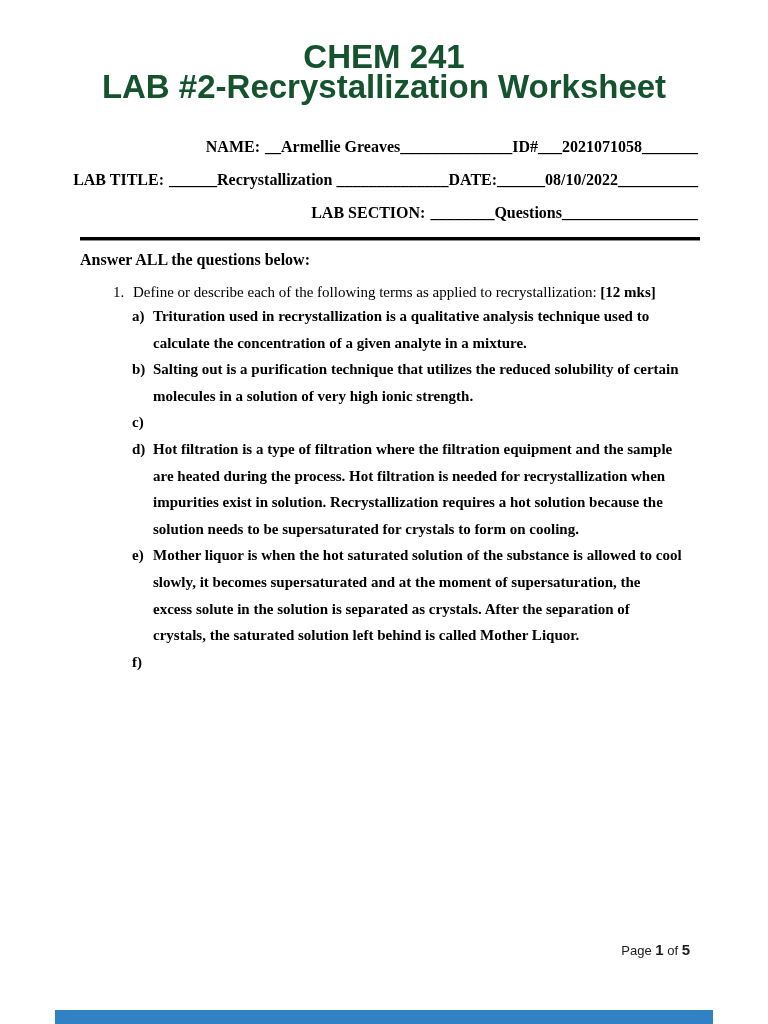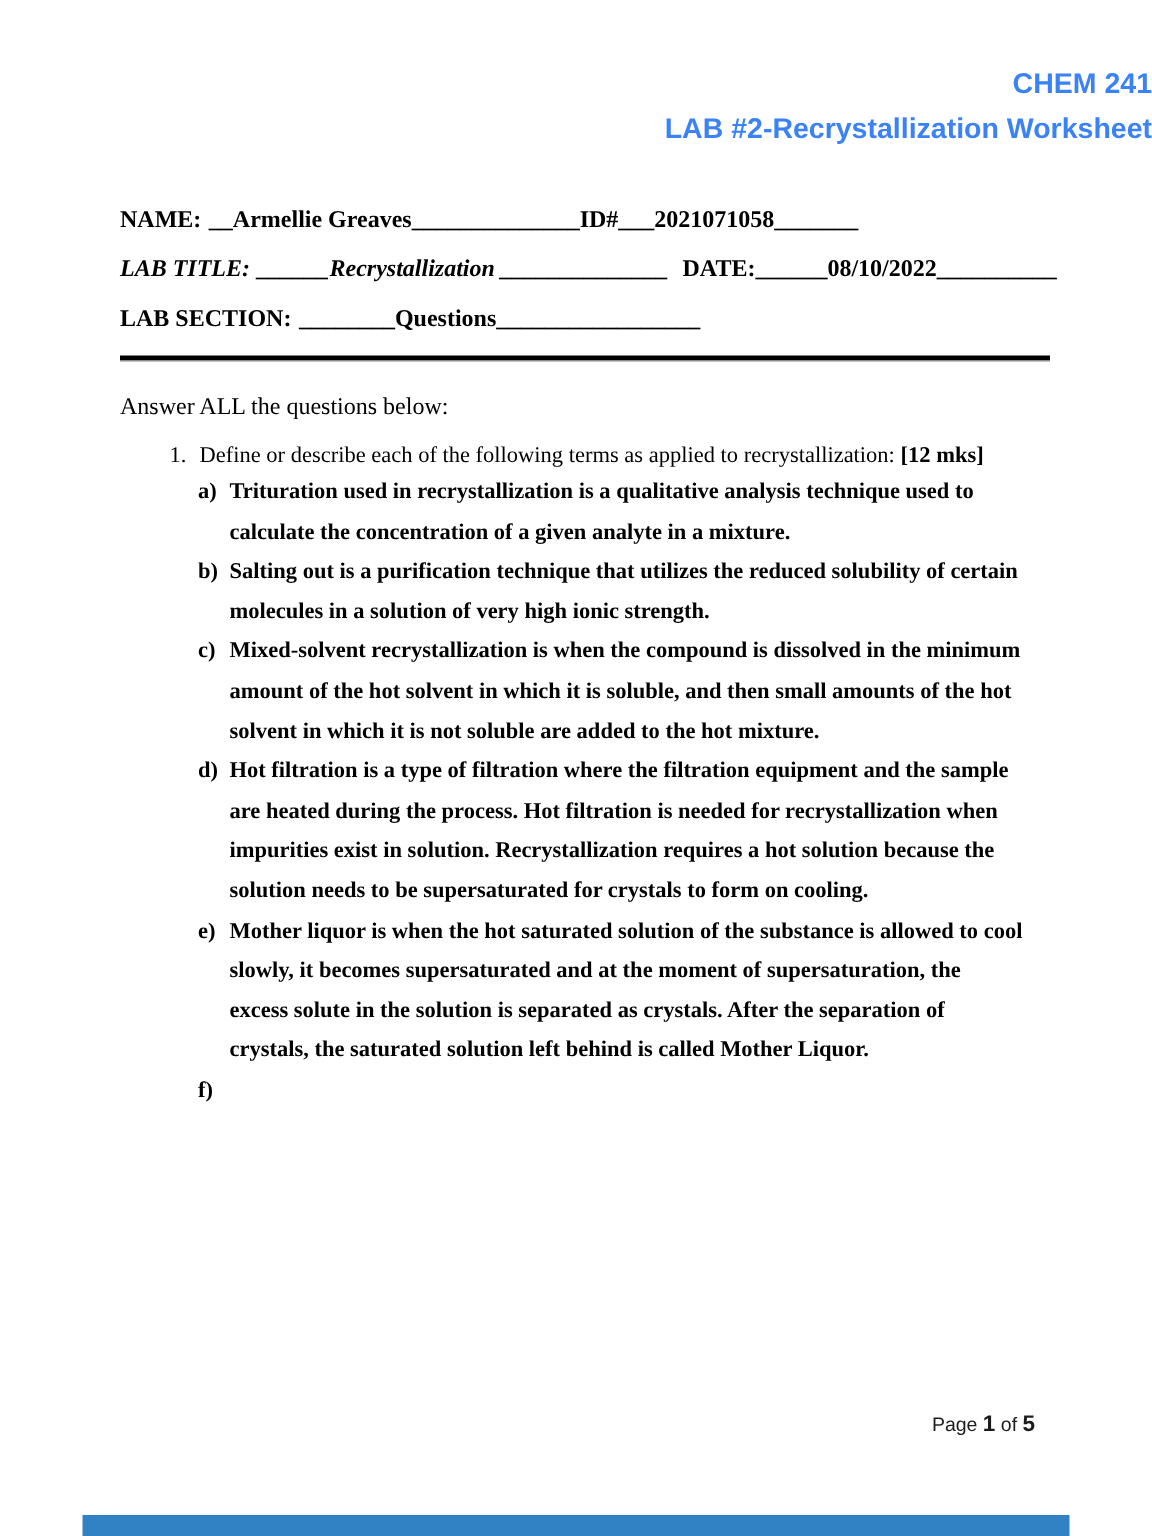--- a/index.html
+++ b/index.html
@@ -11,51 +11,53 @@
     position: relative;
     overflow: hidden;
   }
   .page {
     position: absolute;
     inset: 0;
     background: #ffffff;
   }
   .title-block {
     margin-top: 42px;
-    text-align: right;
+    text-align: center;
     font-family: "Liberation Sans", sans-serif;
     font-weight: bold;
-    font-size: 19px;
+    font-size: 33px;
     line-height: 30px;
-    color: #3b82f6;
+    color: #14532d;
   }
   .meta {
     margin: 36px 70px 0 80px;
     font-weight: bold;
     font-size: 16px;
   }
   .meta-row {
     display: flex;
     line-height: 18px;
     margin-bottom: 15px;
     white-space: nowrap;
+    justify-content: flex-end;
   }
   .meta-cell-left .meta-label { margin-right: 5px; }
   .w-name  { flex: 0 0 278px; }
-  .w-title { flex: 0 0 375px; font-style: italic; }
+  .w-title { flex: 0 0 375px; }
   .divider {
     margin: 13px 68px 0 80px;
     height: 3px;
     border-top: 3px solid #000000;
     border-bottom: 1.5px solid #8a8a8a;
   }
   .instruction {
-    margin: 21px 0 0 80px;
+    margin: 9px 0 0 80px;
     font-size: 16px;
     line-height: 19px;
+    font-weight: bold;
   }
   .question-line {
     margin: 14px 12px 0 113px;
     font-size: 15px;
     line-height: 19px;
     white-space: nowrap;
   }
   .q-number { display: inline-block; width: 20px; }
   .q-marks  { font-weight: bold; }
   .answers { margin: 1px 0 0 132px; }
@@ -135,21 +137,20 @@
     <div class="answer-row">
       <span class="answer-letter">a)</span>
       <span class="answer-text">Trituration used in recrystallization is a qualitative analysis technique used to calculate the concentration of a given analyte in a mixture.</span>
     </div>
     <div class="answer-row">
       <span class="answer-letter">b)</span>
       <span class="answer-text">Salting out is a purification technique that utilizes the reduced solubility of certain molecules in a solution of very high ionic strength.</span>
     </div>
     <div class="answer-row">
       <span class="answer-letter">c)</span>
-      <span class="answer-text">Mixed-solvent recrystallization is when the compound is dissolved in the minimum amount of the hot solvent in which it is soluble, and then small amounts of the hot solvent in which it is not soluble are added to the hot mixture.</span>
     </div>
     <div class="answer-row">
       <span class="answer-letter">d)</span>
       <span class="answer-text">Hot filtration is a type of filtration where the filtration equipment and the sample are heated during the process. Hot filtration is needed for recrystallization when impurities exist in solution. Recrystallization requires a hot solution because the solution needs to be supersaturated for crystals to form on cooling.</span>
     </div>
     <div class="answer-row">
       <span class="answer-letter">e)</span>
       <span class="answer-text">Mother liquor is when the hot saturated solution of the substance is allowed to cool slowly, it becomes supersaturated and at the moment of supersaturation, the excess solute in the solution is separated as crystals. After the separation of crystals, the saturated solution left behind is called Mother Liquor.</span>
     </div>
     <div class="answer-row">

